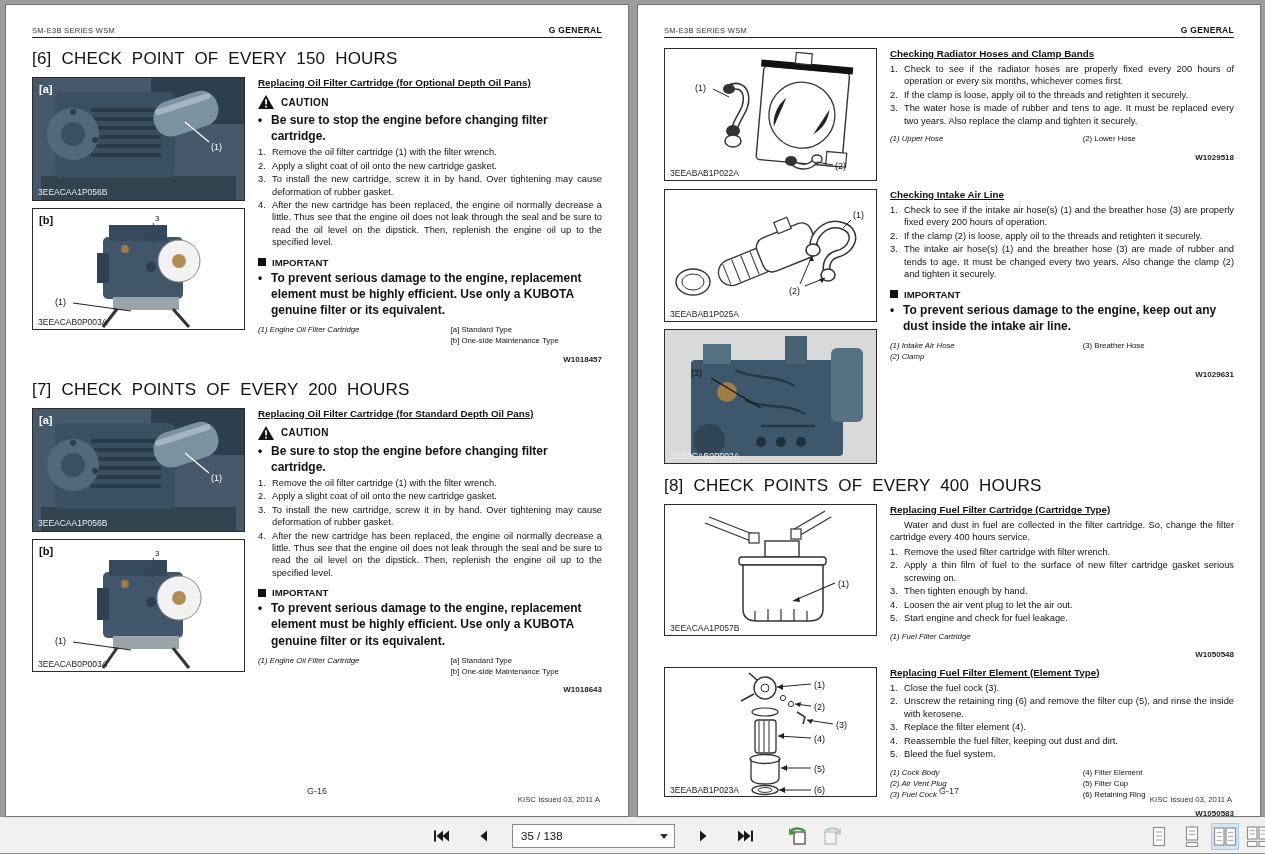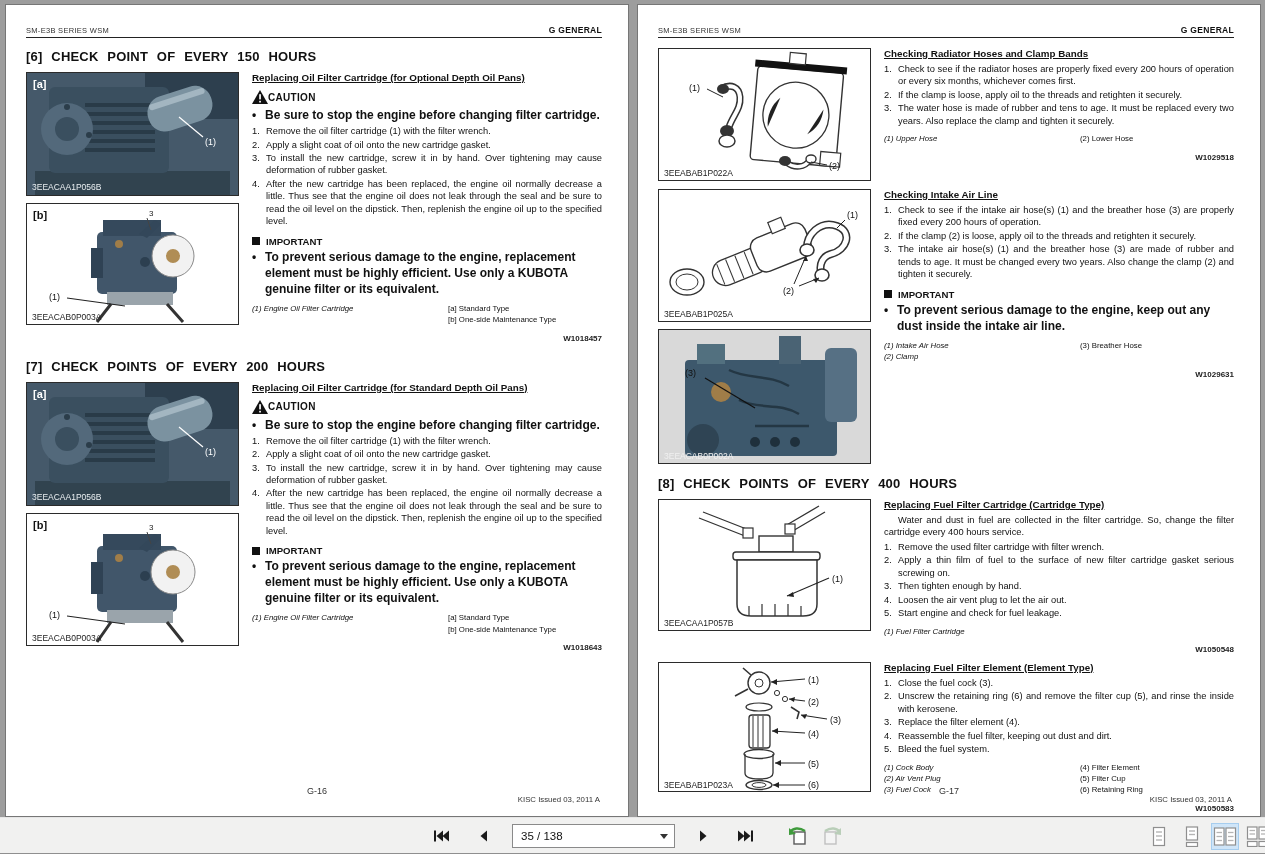--- a/index.html
+++ b/index.html
@@ -1,41 +1,41 @@
 <!DOCTYPE html>
 <html><head>
 <meta charset="utf-8">
 <style>
   * { box-sizing: border-box; margin: 0; padding: 0; }
   body { margin:0; background:#666; }
   .screen { width:1265px; height:854px; position:relative; background:#9d9d9d;
             overflow:hidden; font-family:"Liberation Sans", sans-serif; color:#111; }
   .viewer { position:absolute; inset:0 0 37px 0; }
   .page { position:absolute; top:4px; width:624px; height:813px; background:#fff;
-          border:1px solid #767676; padding:20px 26px 0 20px; overflow:hidden; }
+          border:1px solid #767676; padding:20px 26px 0 26px; overflow:hidden; }
   .page-left  { left:5px; }
   .page-right { left:637px; }
 
   .hdr { display:flex; justify-content:space-between; align-items:flex-end;
          border-bottom:1px solid #222; padding-bottom:2px; }
   .hdr-l { font-size:7.5px; color:#333; letter-spacing:.3px; }
   .hdr-r { font-size:8.5px; font-weight:bold; letter-spacing:.3px; }
 
-  .sec-title { font-size:13px; font-weight:bold; margin:11px 0 8px 0; word-spacing:5px; letter-spacing:.2px; }
+  .sec-title { font-size:17px; font-weight:normal; margin:11px 0 8px 0; word-spacing:5px; letter-spacing:.2px; }
 
   .row { display:flex; gap:13px; }
   .figcol { width:213px; flex:0 0 213px; display:flex; flex-direction:column; gap:7px; }
   .txtcol { flex:1; min-width:0; }
 
   .fig { position:relative; border:1px solid #2b2b2b; background:#fff; }
   .fig svg { display:block; }
   .figtext { font-family:"Liberation Sans", sans-serif; }
 
   .subhead { font-size:9.8px; font-weight:bold; text-decoration:underline; margin-bottom:4px; }
-  .caution-row { display:flex; align-items:center; margin:7px 0 3px 0; }
+  .caution-row { display:flex; align-items:center; gap:7px; margin:7px 0 3px 0; }
   .caution-word { font-size:10px; font-weight:bold; letter-spacing:.3px; }
   .bullet { display:flex; font-size:12px; font-weight:bold; line-height:1.34; margin-bottom:2px; }
   .bullet::before { content:"•"; width:13px; flex:0 0 13px; }
   .steps { counter-reset: st; margin-bottom:2px; }
   .step { display:flex; font-size:9.3px; line-height:1.34; margin-bottom:1px; }
   .step::before { counter-increment: st; content: counter(st) "."; width:14px; flex:0 0 14px; }
   .step > span { text-align:justify; }
   .intro { font-size:9.3px; line-height:1.34; text-indent:14px; text-align:justify; margin-bottom:2px; }
   .imp-row { display:flex; align-items:center; gap:6px; margin:8px 0 2px 0; }
   .imp-sq { width:8px; height:8px; background:#111; flex:0 0 8px; }

